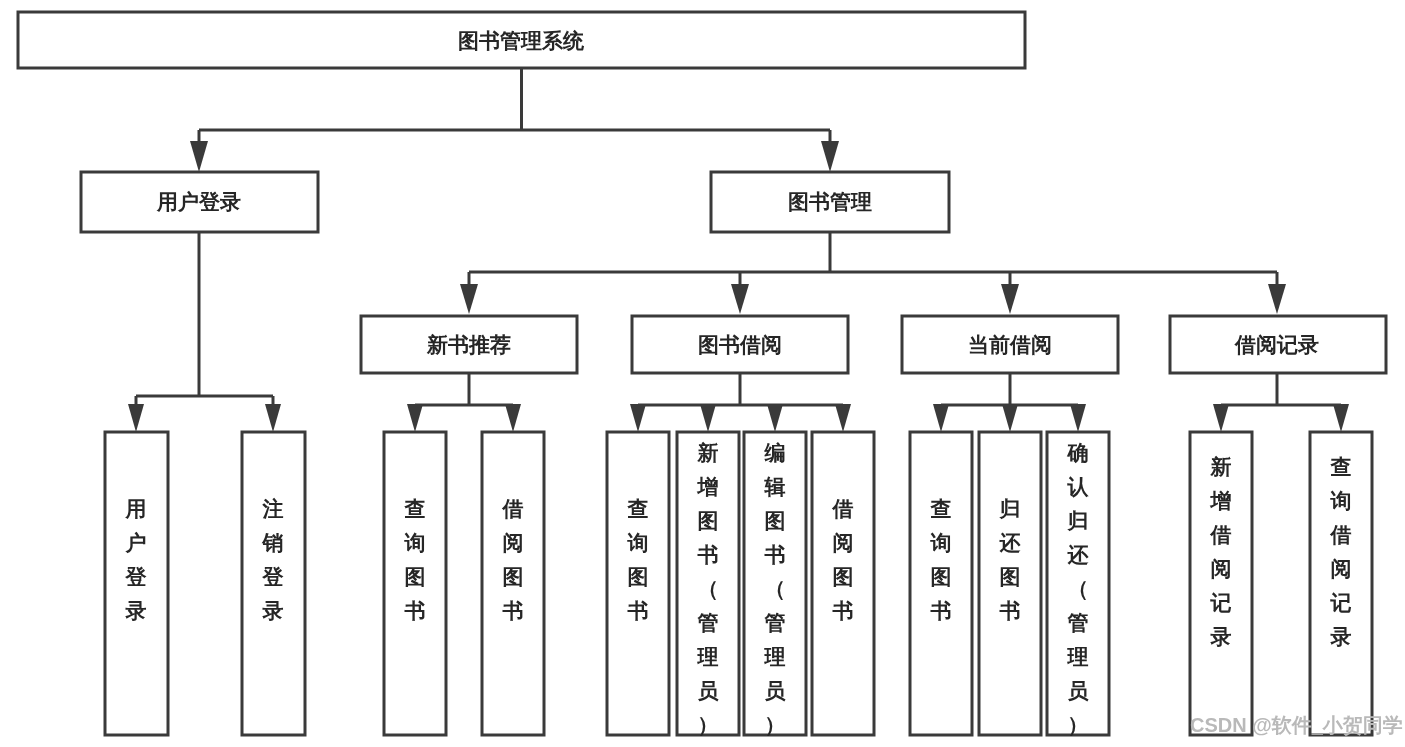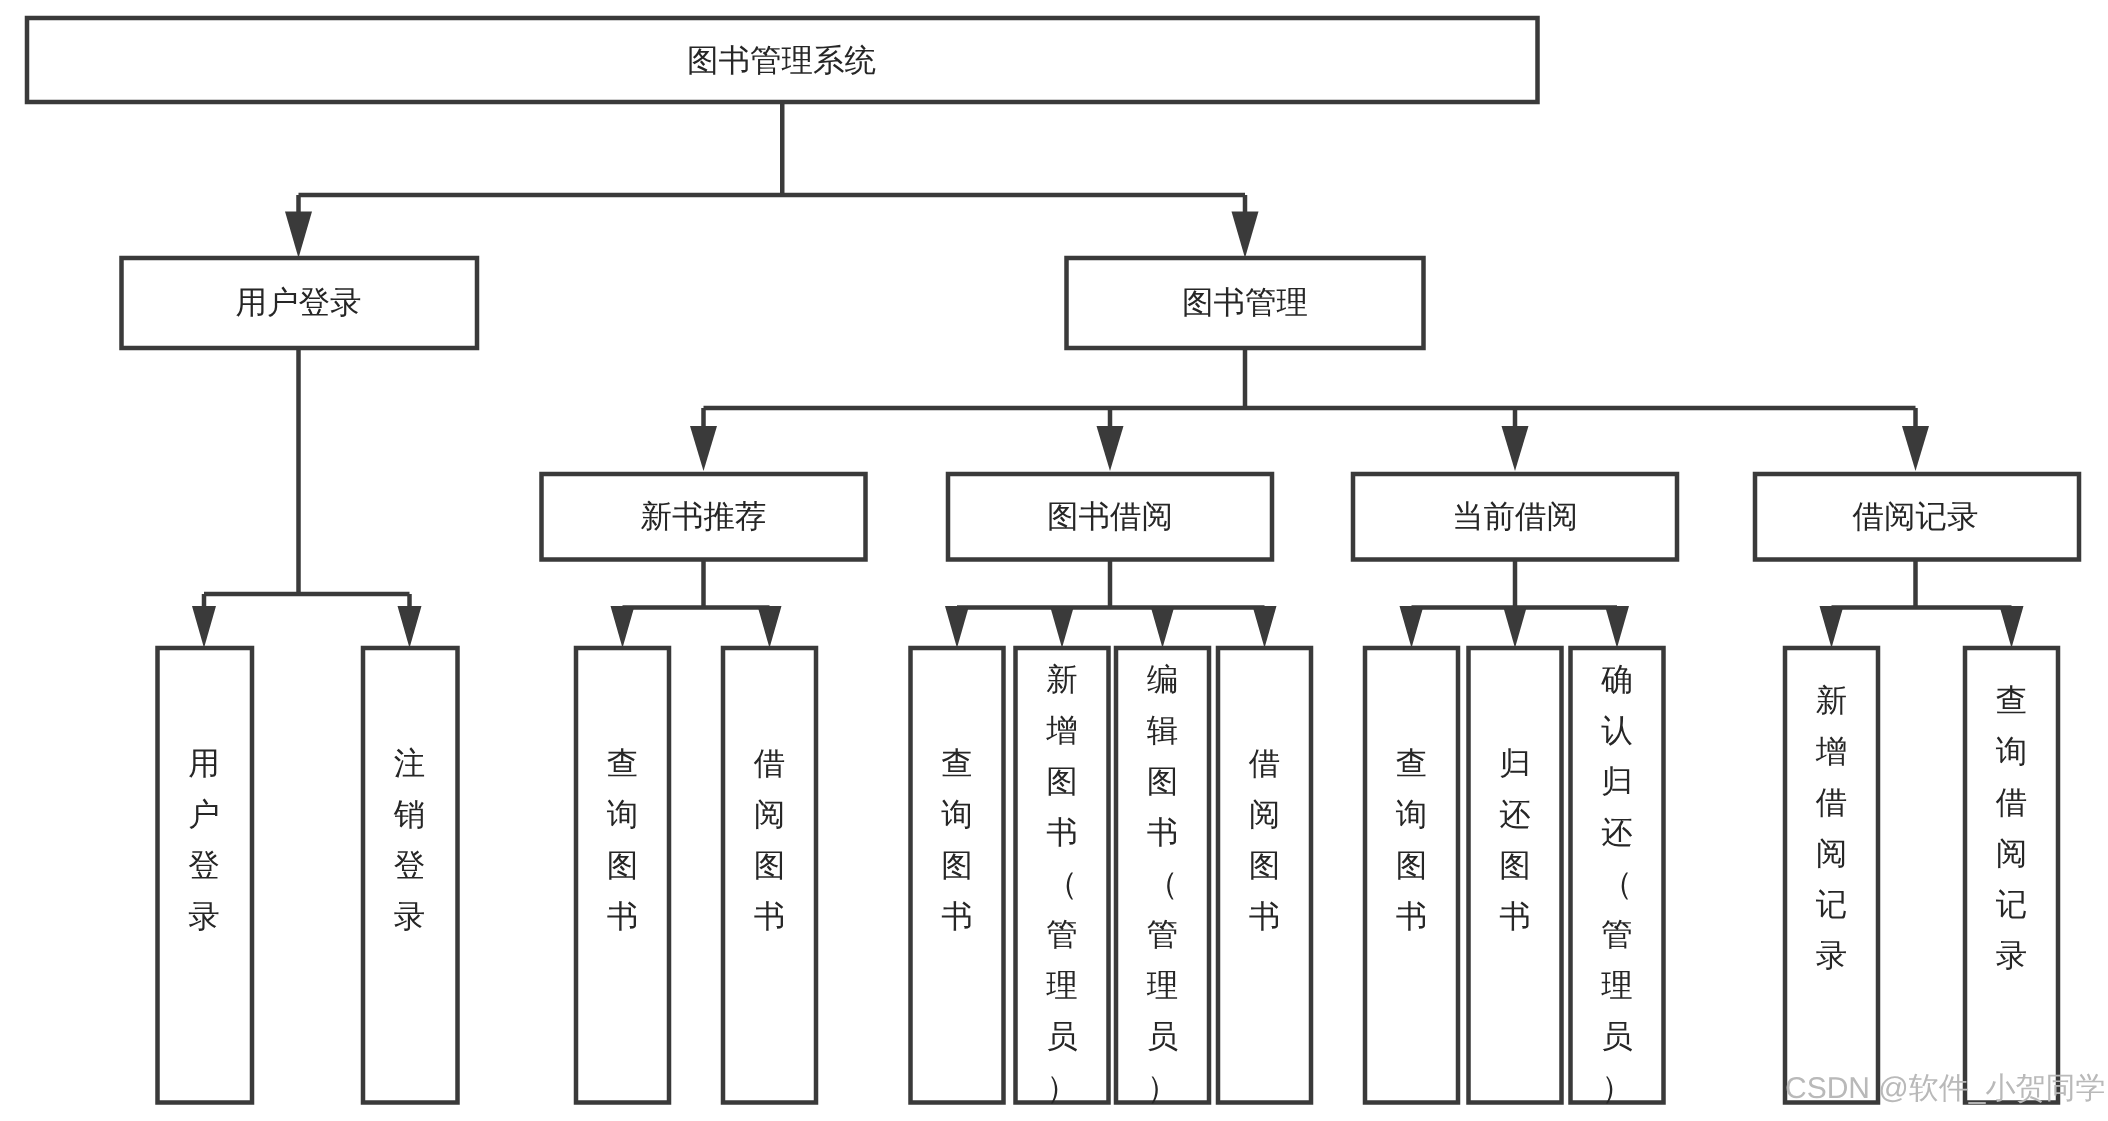--- a/index.html
+++ b/index.html
@@ -12,20 +12,21 @@
     height: 747px;
     font-family: "Liberation Sans", "DejaVu Sans", sans-serif;
     overflow: hidden;
     position: relative;
   }
   #diagram-root {
     position: absolute;
     left: 0; top: 0;
     width: 1405px;
     height: 552px;
+    font-weight: bold;
   }
   svg.diagram {
     display: block;
     width: 1405px;
     height: 747px;
   }
   .node-box {
     fill: #ffffff;
     stroke: #3a3a3a;
     stroke-width: 3;

